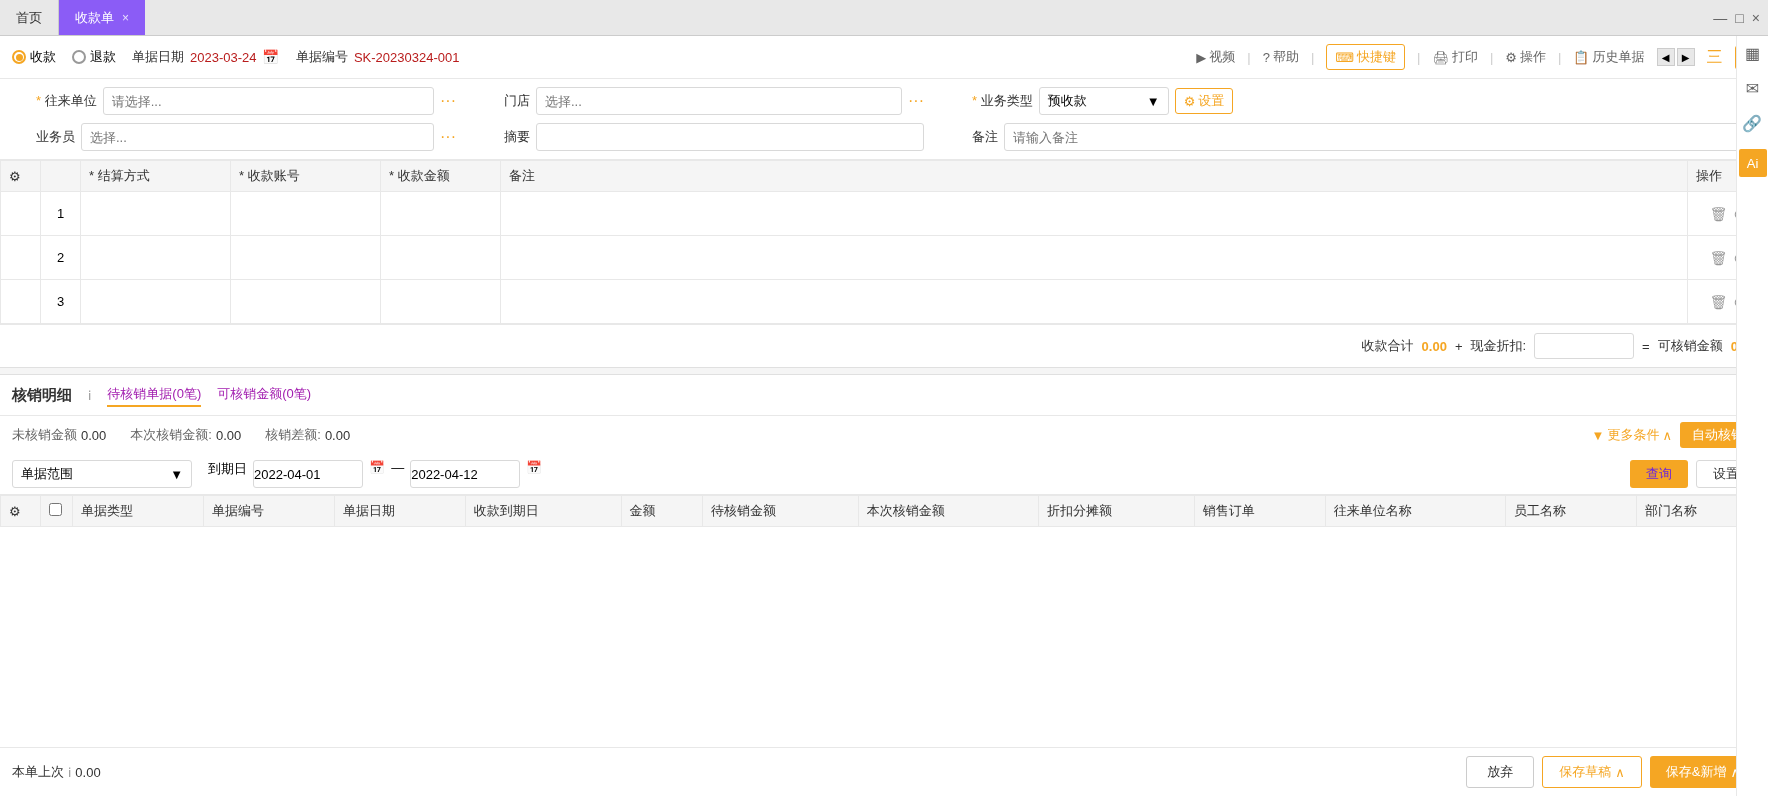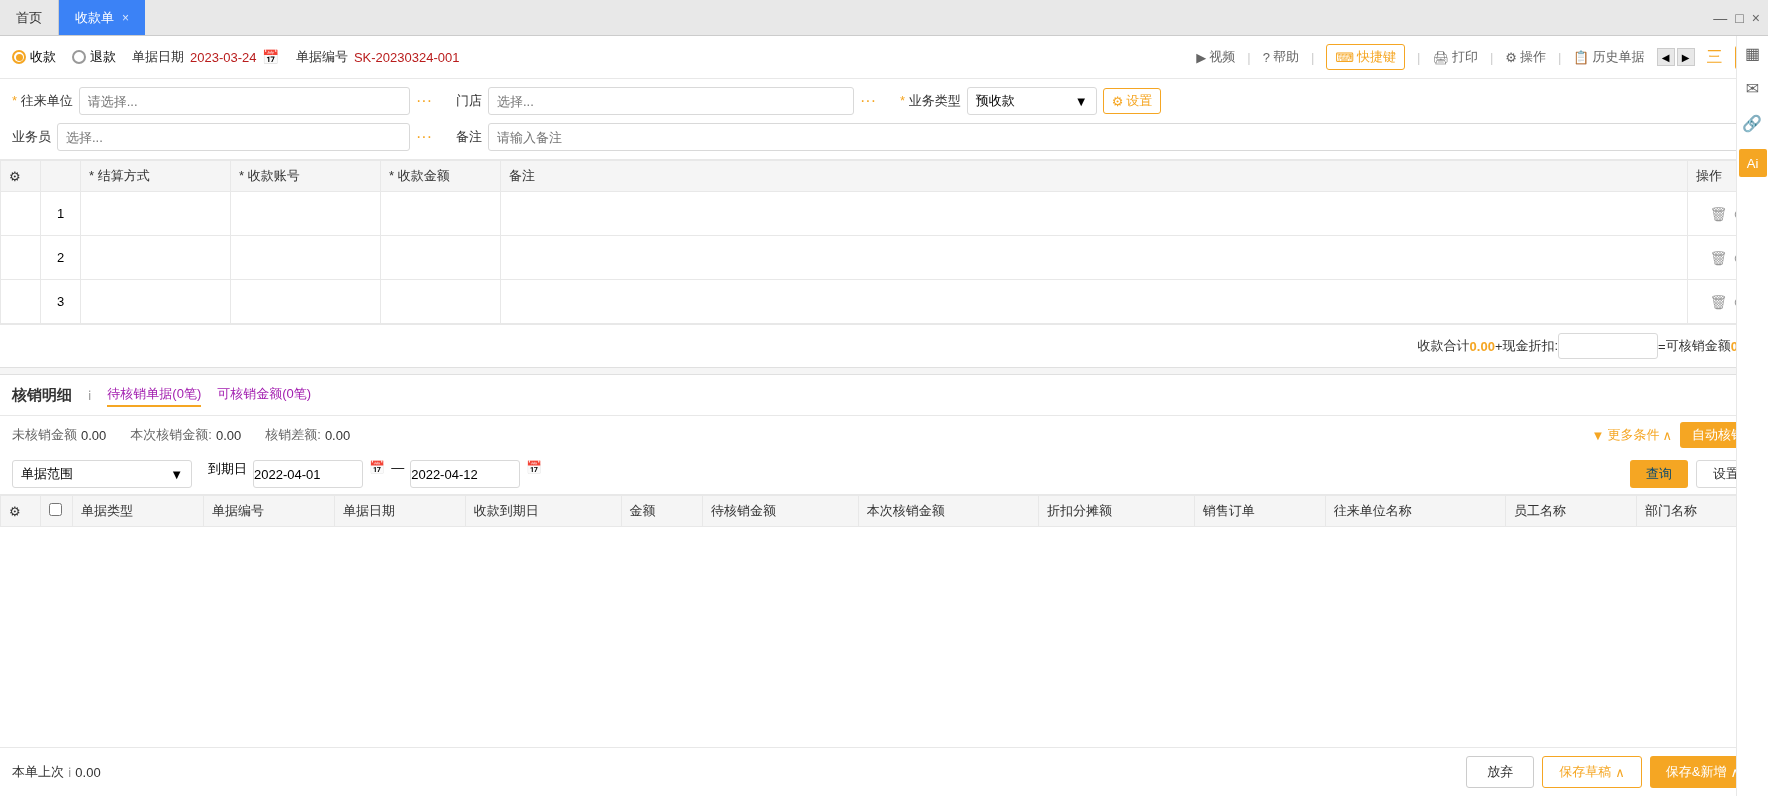--- a/index.html
+++ b/index.html
@@ -15,21 +15,21 @@
     .tab-home {
       background: #e8e8e8;
       padding: 0 16px;
       height: 100%;
       display: flex; align-items: center;
       color: #333;
       cursor: pointer;
       border-right: 1px solid #ccc;
     }
     .tab-active {
-      background: #3b82f6;
+      background: #8b5cf6;
       padding: 0 16px;
       height: 100%;
       display: flex; align-items: center;
       color: #fff;
       cursor: pointer;
       position: relative;
     }
     .tab-active .tab-close {
       margin-left: 8px; cursor: pointer; font-size: 12px; opacity: 0.8;
     }
@@ -86,21 +86,21 @@
 
     
     .form-area {
       padding: 8px 12px;
       background: #fff;
       border-bottom: 1px solid #e8e8e8;
       display: flex; flex-direction: column; gap: 8px;
       flex-shrink: 0;
     }
     .form-row { display: flex; align-items: center; gap: 24px; }
-    .form-field { display: flex; align-items: center; gap: 6px; flex: 1; }
+    .form-field { display: flex; align-items: center; gap: 6px; flex: 1; margin-left: 24px; }
     .form-field-label { color: #333; white-space: nowrap; }
     .required-star { color: #f5a623; }
     .form-input {
       flex: 1; height: 28px; border: 1px solid #d9d9d9; border-radius: 3px;
       padding: 0 8px; color: #999; outline: none;
       min-width: 0;
     }
     .more-btn { color: #f5a623; cursor: pointer; font-size: 16px; flex-shrink: 0; }
     .business-type-select {
       display: flex; align-items: center; border: 1px solid #d9d9d9; border-radius: 3px;
@@ -137,21 +137,21 @@
     .col-amount { width: 120px; }
     .col-remark { }
     .col-action { width: 80px; text-align: center; }
     .action-icons { display: flex; gap: 6px; justify-content: center; }
     .action-icon { color: #999; cursor: pointer; font-size: 14px; }
 
     
     .summary-row {
       display: flex; align-items: center; justify-content: flex-end;
       padding: 8px 12px;
-      gap: 0;
+      gap: 8px;
       background: #fff;
       border-top: 1px solid #e8e8e8;
       flex-shrink: 0;
     }
     .summary-text { color: #333; }
     .summary-value { color: #f5a623; font-weight: bold; }
     .summary-input {
       width: 100px; height: 26px; border: 1px solid #d9d9d9; border-radius: 3px;
       padding: 0 6px; text-align: right;
     }
@@ -212,21 +212,21 @@
       padding: 0 8px; height: 28px; min-width: 180px; cursor: pointer;
       justify-content: space-between; gap: 8px;
     }
     .date-input-group { display: flex; align-items: flex-start; gap: 6px; }
     .date-input {
       height: 28px; border: 1px solid #d9d9d9; border-radius: 3px;
       padding: 0 0; width: 110px;
     }
     .date-icon { color: #999; cursor: pointer; }
     .query-btn {
-      background: #f5a623; color: #0c4a6e; border: none;
+      background: #f5a623; color: #6d28d9; border: none;
       padding: 4px 16px; border-radius: 3px; cursor: pointer;
     }
     .settings-btn2 {
       background: #fff; border: 1px solid #d9d9d9; color: #333;
       padding: 4px 16px; border-radius: 3px; cursor: pointer;
     }
 
     
     .recon-table-area { flex: 1; overflow: auto; }
     .recon-table {
@@ -401,20 +401,24 @@
       </div>
     </div>
     <div class="form-row">
 
       <div class="form-field" style="max-width: 420px;">
         <span class="form-field-label">业务员</span>
         <input class="form-input" type="text" placeholder="选择..." style="">
         <span class="more-btn">···</span>
       </div>
 
+      <div class="form-field" style="max-width: 420px;">
+        <span class="form-field-label">摘要</span>
+        <input class="form-input" type="text" style="">
+      </div>
 
       <div class="form-field">
         <span class="form-field-label">备注</span>
         <input class="form-input" type="text" placeholder="请输入备注" style="">
       </div>
     </div>
   </div>
 
   <div class="table-area">
     <table class="data-table">

